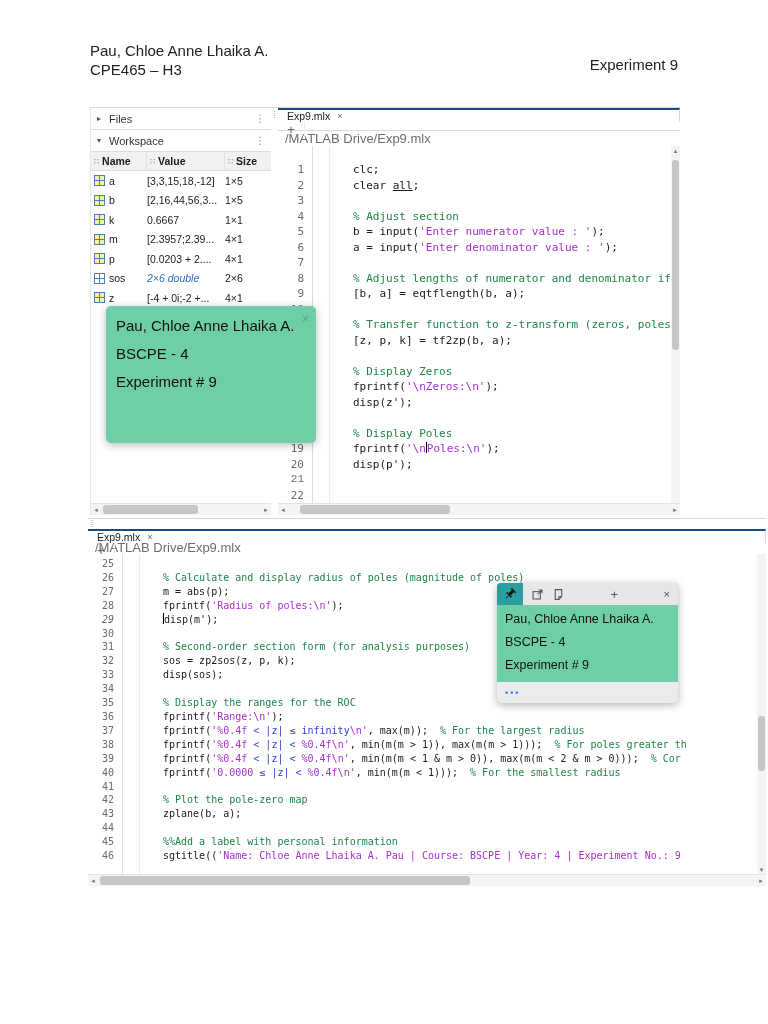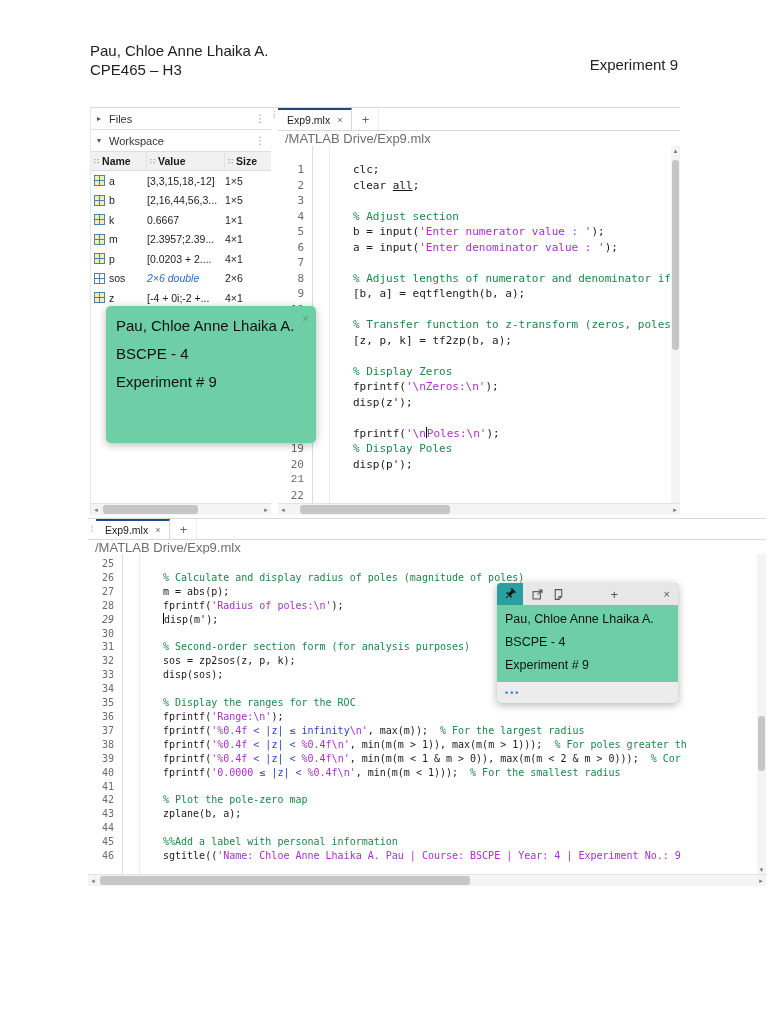--- a/index.html
+++ b/index.html
@@ -8,21 +8,21 @@
   .abs{position:absolute;}
 
   
   .hdr{font-size:15px;color:#222;}
   .hdr-name{left:90px;top:42px;}
   .hdr-course{left:90px;top:61px;}
   .hdr-right{top:56px;right:90px;}
 
   
   .shot{background:#fff;border-top:1px solid #d9d9d9;}
-  .tabbar{height:22px;border-bottom:1px solid #d9d9d9;display:flex;align-items:stretch;background:#fff;position:relative;}
+  .tabbar{height:22px;border-bottom:1px solid #d9d9d9;display:flex;align-items:stretch;background:#fff;position:relative;flex-direction:column;}
   .draghandle{width:8px;color:#9a9a9a;font-size:9px;display:flex;align-items:center;justify-content:center;}
   .tab{display:flex;align-items:center;padding:0 9px;border-right:1px solid #d9d9d9;border-top:2px solid #1c4a80;background:#fff;font-size:10.5px;color:#222;}
   .tab .closex{margin-left:7px;font-size:9px;color:#666;}
   .plusbtn{width:26px;display:flex;align-items:center;justify-content:center;color:#666;font-size:13px;border-right:1px solid #eee;}
   .crumb{height:15px;line-height:15px;font-size:13px;color:#6e6e6e;padding-left:7px;border-bottom:1px solid #f0f0f0;background:#fff;}
 
   .codewrap{position:absolute;left:0;right:9px;overflow:hidden;background:#fff;}
   .gutter{position:absolute;left:0;top:0;bottom:0;width:34px;border-right:1px solid #dcdcdc;text-align:right;color:#6b6b6b;}
   .gutter:after{content:"";position:absolute;right:-18px;top:0;bottom:0;border-right:1px solid #ececec;}
   .codelines{position:absolute;left:34px;right:0;top:0;}
@@ -229,22 +229,22 @@
           <div class="cline"><span class="cmt">% Adjust lengths of numerator and denominator if</span></div>
           <div class="cline"><span class="txt">[b, a] = eqtflength(b, a);</span></div>
           <div class="cline">&nbsp;</div>
           <div class="cline"><span class="cmt">% Transfer function to z-transform (zeros, poles,</span></div>
           <div class="cline"><span class="txt">[z, p, k] = tf2zp(b, a);</span></div>
           <div class="cline">&nbsp;</div>
           <div class="cline"><span class="cmt">% Display Zeros</span></div>
           <div class="cline"><span class="txt">fprintf(</span><span class="str">'\nZeros:\n'</span><span class="txt">);</span></div>
           <div class="cline"><span class="txt">disp(z');</span></div>
           <div class="cline">&nbsp;</div>
+          <div class="cline"><span class="cmt">% Display Poles</span></div>
           <div class="cline"><span class="txt">fprintf(</span><span class="str">'\n</span><span class="cur"></span><span class="str">Poles:\n'</span><span class="txt">);</span></div>
-          <div class="cline"><span class="cmt">% Display Poles</span></div>
           <div class="cline"><span class="txt">disp(p');</span></div>
           <div class="cline">&nbsp;</div>
           <div class="cline">&nbsp;</div>
         </div>
     </div>
 
     <div class="vscroll" style="right:0;top:38px;bottom:12px;">
       <span class="sarrow" style="top:0;">▴</span>
       <div class="vthumb" style="top:14px;height:190px;"></div>
     </div>

